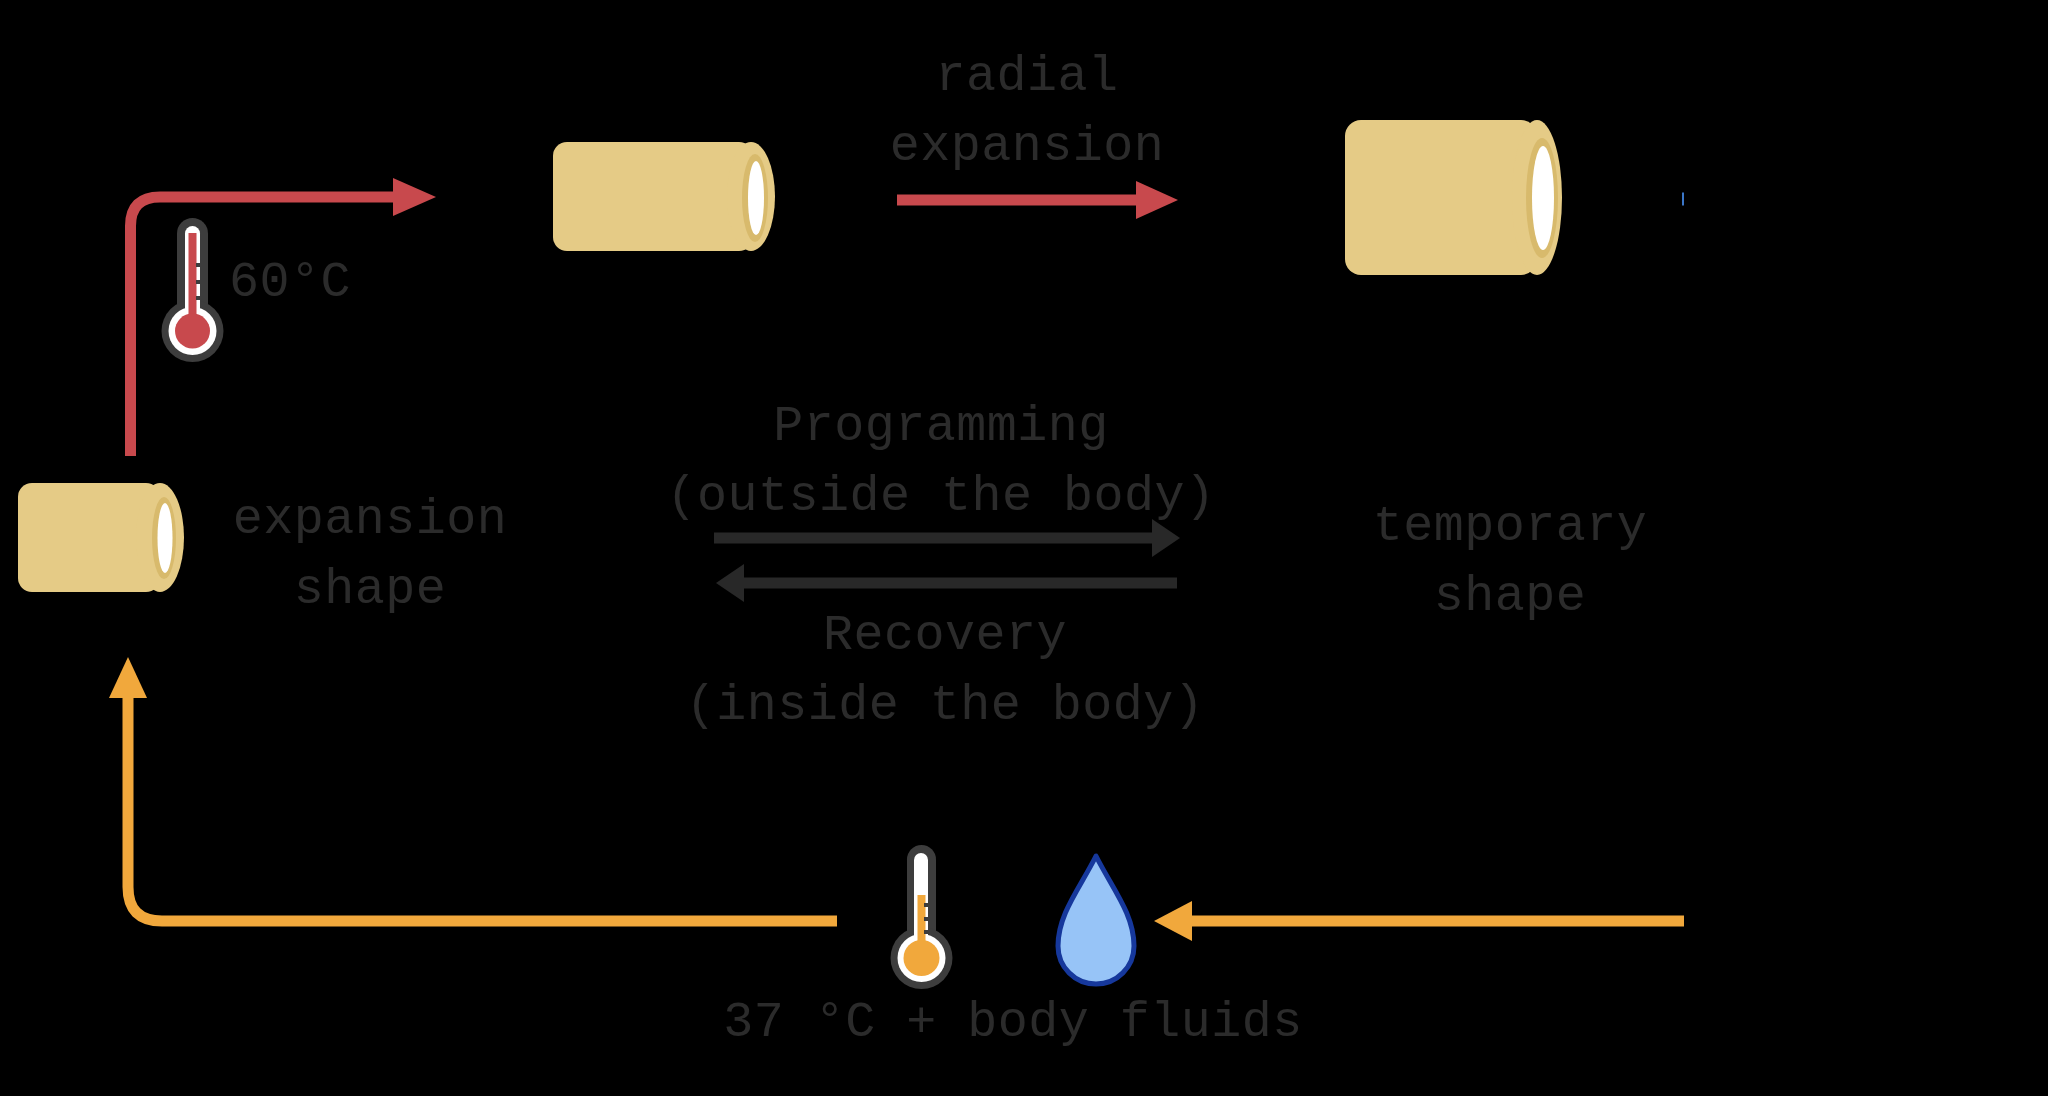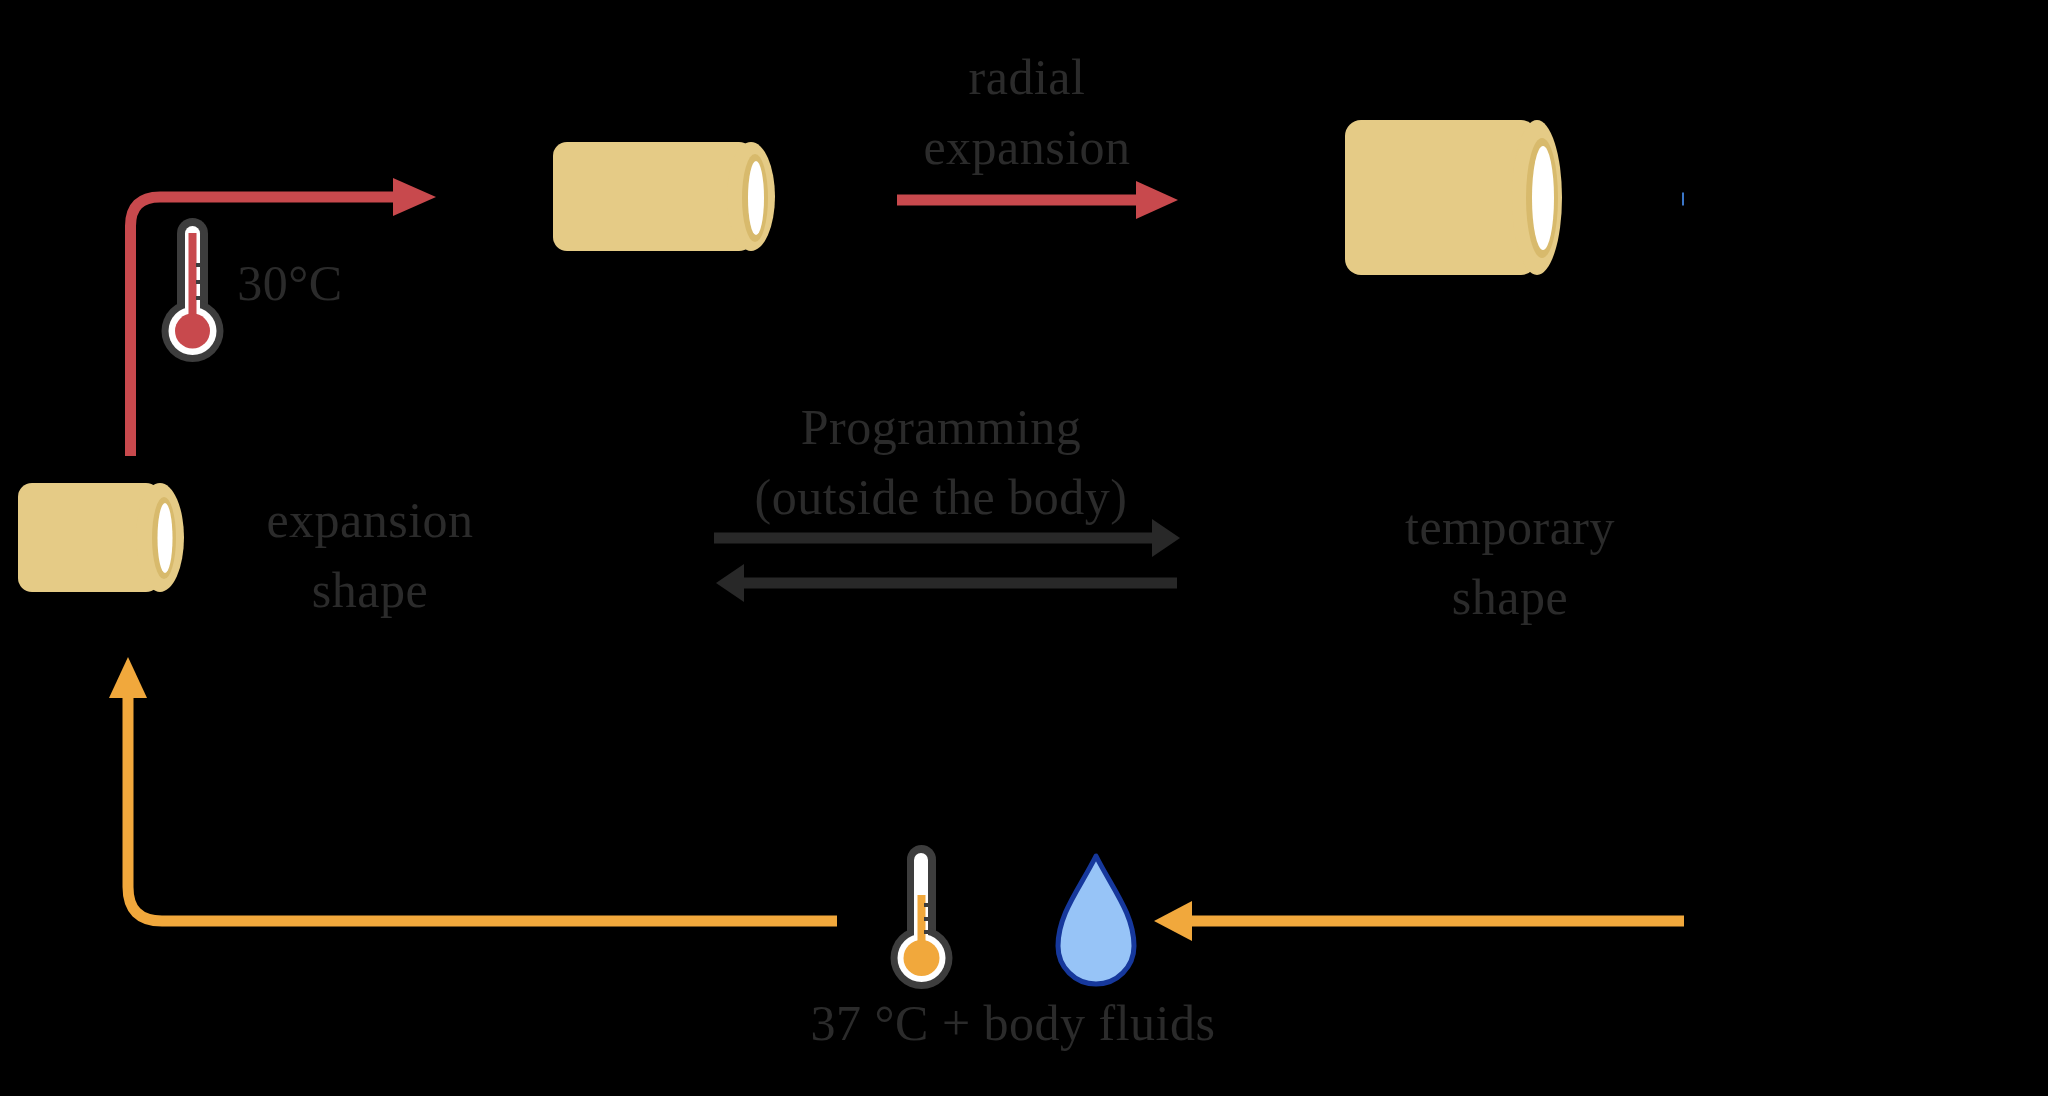--- a/index.html
+++ b/index.html
@@ -15,21 +15,21 @@
     --drop-stroke:#16389C;
     --arrow-dark:#282828;
     --text:#2B2B2B;
   }
   html,body{margin:0;padding:0;background:var(--bg);}
   .stage{
     position:relative;
     width:1684px;height:1096px;
     background:var(--bg);
     overflow:hidden;
-    font-family:Liberation Serif, serif;
+    font-family:Liberation Mono, monospace;
   }
   .stage svg{position:absolute;left:0;top:0;}
   .label{
     position:absolute;
     transform:translate(-50%,-50%);
     color:var(--text);
     font-size:50px;
     font-weight:500;
     line-height:70px;
     text-align:center;
@@ -145,27 +145,29 @@
       <path d="M 1096 856
                C 1080 888, 1058 914, 1058 946
                A 38 38 0 0 0 1134 946
                C 1134 914, 1112 888, 1096 856 Z" fill="var(--drop-fill)" stroke="var(--drop-stroke)" stroke-width="5" stroke-linejoin="round"></path>
     </g>
   </svg>
 
   <div class="label" style="left:1027px;top:112px;">radial
 expansion</div>
 
-  <div class="label" style="left:290px;top:283px;">30°C</div>
+  <div class="label" style="left:290px;top:283px;">60°C</div>
 
   <div class="label" style="left:1746px;top:303px;margin-left:19px;">23 °C</div>
 
   <div class="label" style="left:941px;top:462px;">Programming
 (outside the body)</div>
 
+  <div class="label" style="left:945px;top:671px;">Recovery
+(inside the body)</div>
 
   <div class="label" style="left:370px;top:555px;">expansion
 shape</div>
 
   <div class="label" style="left:1510px;top:562px;">temporary
 shape</div>
 
   <div class="label" style="left:997px;top:1023px;margin-left:16px;">37 °C + body fluids</div>
 </div>
 

